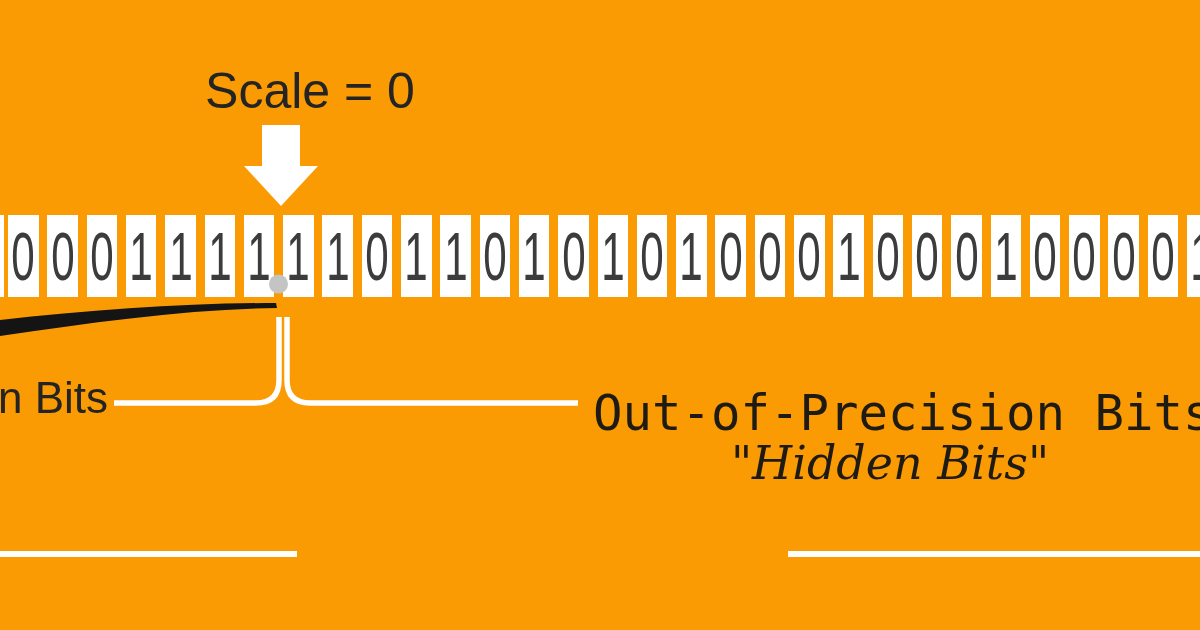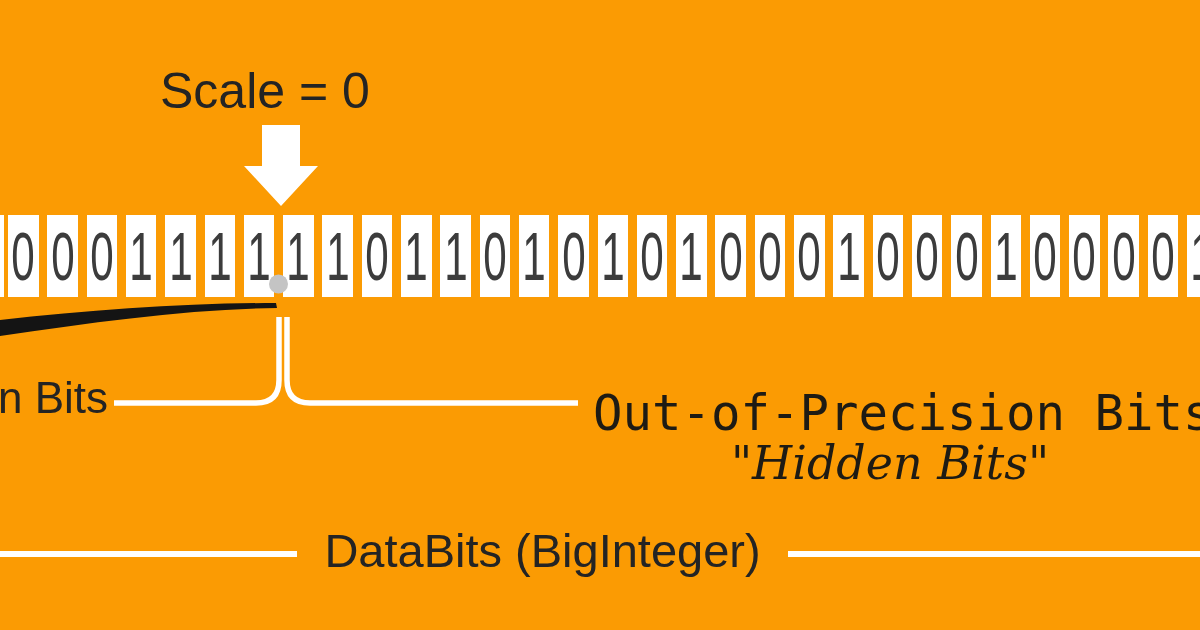--- a/index.html
+++ b/index.html
@@ -11,21 +11,21 @@
     font-family:"Liberation Sans",sans-serif;
   }
   .abs{position:absolute;}
 
   
   .sans-label{
     color:var(--heading,#242424);
     line-height:1;
     white-space:nowrap;
   }
-  #scale-label{left:160px;top:66px;width:300px;font-size:50px;}
+  #scale-label{left:160px;top:66px;width:300px;text-align:center;font-size:50px;}
   #precision-label{left:-2px;top:376px;font-size:44px;}
   #databits-label{left:297px;top:527px;width:491px;text-align:center;font-size:47px;}
 
   
   #oop-label{
     left:593px;top:389px;
     font-family:"DejaVu Sans Mono","Liberation Mono",monospace;
     font-size:49px;line-height:1;white-space:nowrap;
     color:var(--mono,#1E1B14);
   }
@@ -176,16 +176,15 @@
     <path d="M 114,403 L 256,403 Q 279,403 279,380 L 279,317" fill="none" stroke="#FFFFFF" stroke-width="5.5" stroke-linejoin="round"></path>
     <path d="M 578,403 L 310,403 Q 287,403 287,380 L 287,317" fill="none" stroke="#FFFFFF" stroke-width="5.5" stroke-linejoin="round"></path>
   </svg>
 
   <div class="abs sans-label" id="precision-label">n Bits</div>
 
   <div class="abs" id="oop-label">Out-of-Precision Bits</div>
   <div class="abs" id="hidden-label">"Hidden Bits"</div>
 
   <div class="abs white-rule" id="databits-line-left"></div>
-  <div class="abs sans-label" id="databits-label">DataBits (BigInteger)</div>
   <div class="abs white-rule" id="databits-line-right"></div>
 
 </div>
 
 </body></html>

